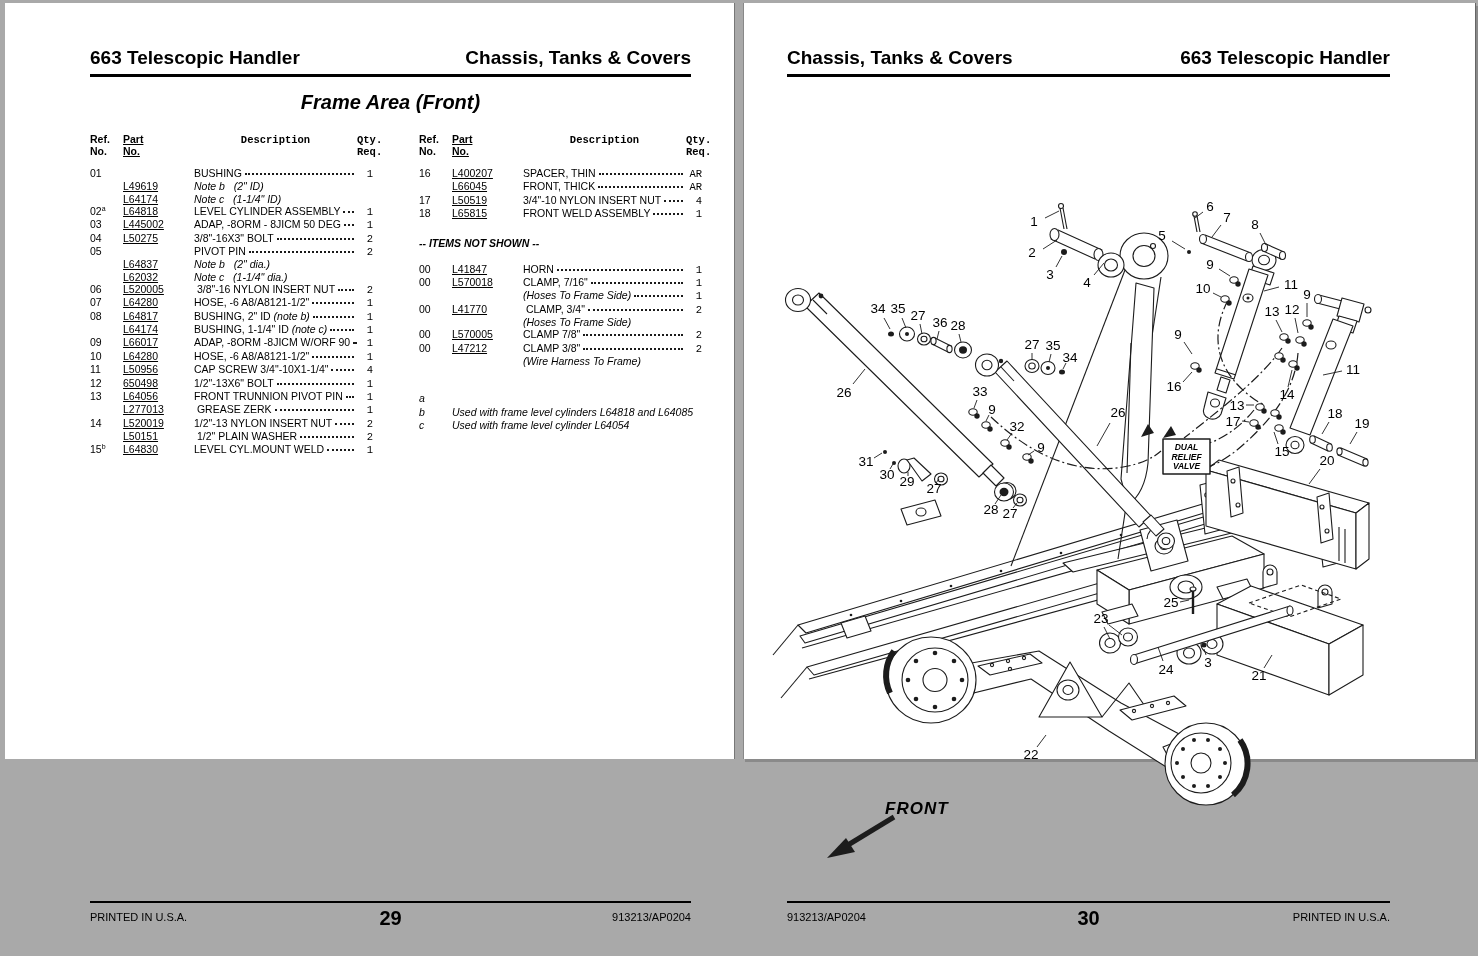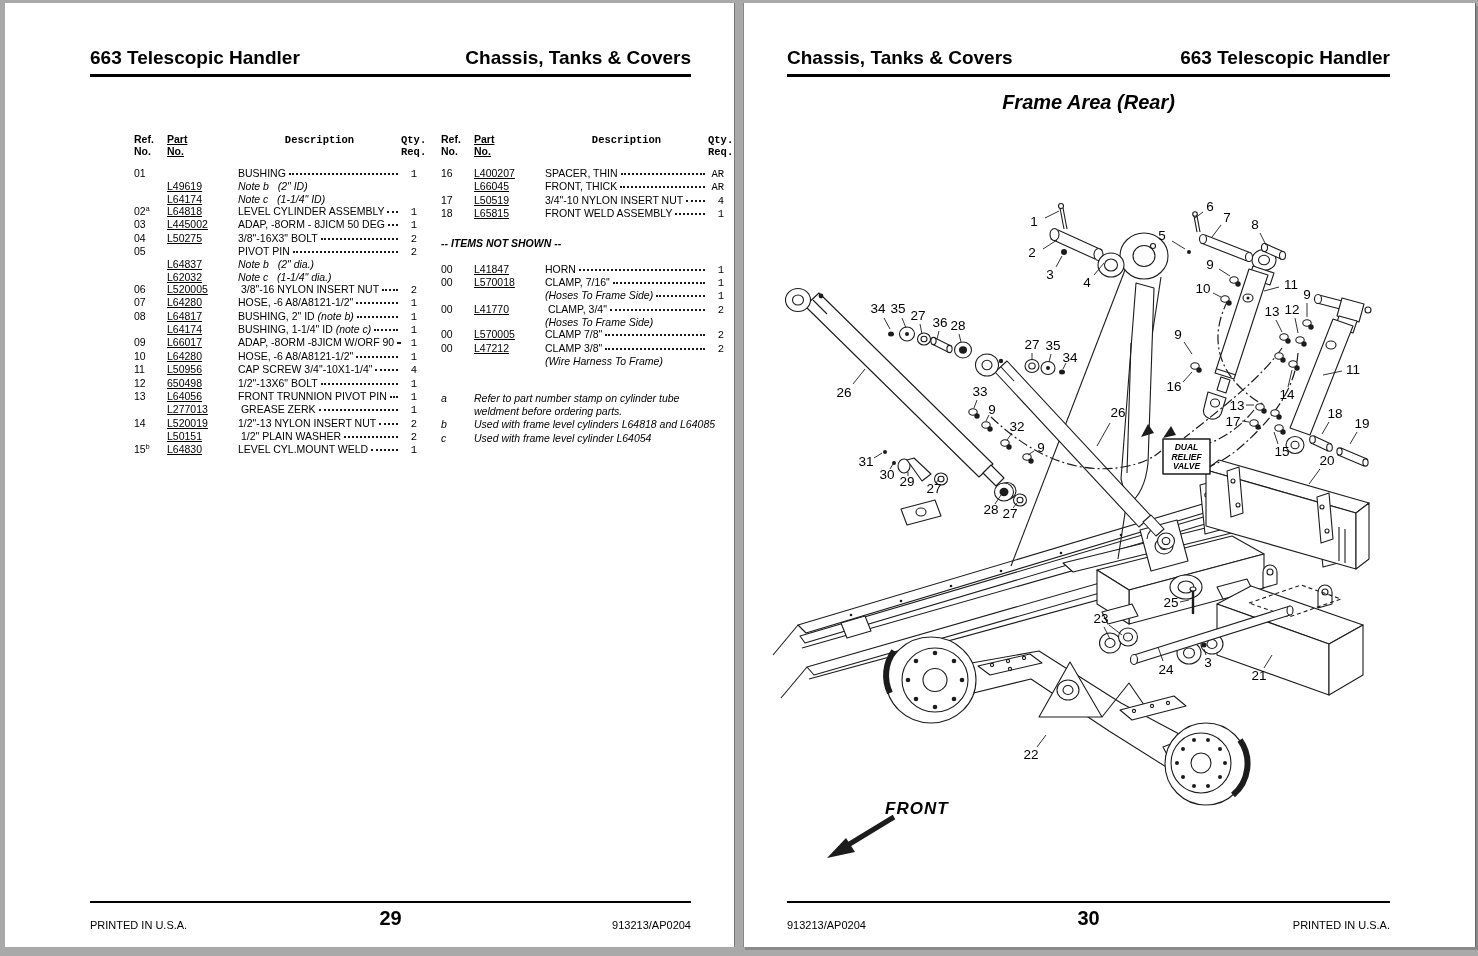--- a/index.html
+++ b/index.html
@@ -2,52 +2,52 @@
 <html><head>
 <meta charset="utf-8">
 <style>
   html,body{margin:0;padding:0;}
   body{
     width:1478px;height:956px;position:relative;overflow:hidden;
     background:#a9a9a9;
     font-family:"Liberation Sans", sans-serif;
     color:#000;
   }
-  .page{position:absolute;top:3px;height:944px;background:#fff;}
+  .page{position:absolute;top:3px;height:756px;background:#fff;}
   #left-page{left:5px;width:729px;border-right:1px solid #777;}
   #right-page{left:743px;width:731px;border-left:1px solid #888;border-right:1px solid #666;box-shadow:2px 3px 0 #8a8a8a;}
   
   .hdr{position:absolute;top:44px;display:flex;justify-content:space-between;align-items:flex-end;
        border-bottom:3px solid #000;padding-bottom:5px;font-size:19px;font-weight:bold;}
   #left-page .hdr{left:85px;right:43px;}
   #right-page .hdr{left:43px;right:85px;}
   .ptitle{position:absolute;top:88px;text-align:center;font-size:20px;font-weight:bold;font-style:italic;}
   #left-page .ptitle{left:85px;right:43px;}
   #right-page .ptitle{left:43px;right:85px;}
   
-  .tables{position:absolute;top:131px;left:85px;right:43px;display:flex;gap:24px;margin-left:44px;}
+  .tables{position:absolute;top:131px;left:85px;right:43px;display:flex;gap:46px;}
   .half{width:283px;flex:0 0 283px;font-size:10.5px;line-height:12.35px;}
   .trow{display:flex;align-items:baseline;}
   .thead{font-weight:bold;margin-bottom:9px;line-height:11.5px;}
   .c-ref{width:33px;flex:0 0 33px;}
   .c-part{width:71px;flex:0 0 71px;text-decoration:underline;}
   .c-desc{flex:1 1 auto;display:flex;align-items:baseline;white-space:pre;min-width:0;overflow:hidden;}
   .c-qty{width:16px;flex:0 0 16px;text-align:right;font-family:Liberation Mono, monospace;}
   .thead .c-desc{justify-content:center;font-family:Liberation Mono, monospace;}
   .thead .c-qty{text-align:right;}
   .dit{font-style:italic;}
   .leader{flex:1 1 auto;border-bottom:2px dotted #1a1a1a;margin:0 3px;transform:translateY(-2px);min-width:4px;}
   sup{font-size:7px;line-height:0;vertical-align:super;}
   .notshown{text-align:left;font-weight:bold;font-style:italic;margin:17px 0 13px 0;}
   .footnotes{margin-top:25px;font-style:italic;}
   .fnrow{display:flex;margin-bottom:1px;}
   .fn-letter{width:33px;flex:0 0 33px;}
   .fn-text{flex:1;line-height:12.5px;}
   
-  .ftr{position:absolute;top:898px;border-top:2px solid #000;padding-top:16px;
+  .ftr{position:absolute;top:898px;border-top:2px solid #000;padding-top:8px;
        display:flex;justify-content:space-between;font-size:11px;}
   #left-page .ftr{left:85px;right:43px;}
   #right-page .ftr{left:43px;right:85px;}
   .pgnum{position:absolute;left:0;right:0;top:4px;text-align:center;font-size:20px;font-weight:bold;}
   
   #diagram{position:absolute;left:0;top:130px;}
   #diagram path,#diagram polygon,#diagram rect,#diagram ellipse,#diagram circle,#diagram line,#diagram polyline{
     stroke:#1c1c1c;stroke-width:1.1;fill:none;stroke-linejoin:round;}
   #diagram .f{fill:#ffffff;}
   #diagram .dk{fill:#1c1c1c;stroke:none;}
@@ -61,20 +61,21 @@
   #diagram text.front{font:bold italic 17px "Liberation Sans", sans-serif;letter-spacing:1px;}
 </style>
 </head>
 <body>
 
 <div class="page" id="left-page">
   <div class="hdr">
     <span>663 Telescopic Handler</span>
     <span>Chassis, Tanks &amp; Covers</span>
   </div>
+  <div class="ptitle">Frame Area (Front)</div>
 
   <div class="tables">
     <div class="half" id="half-left">
         <div class="trow thead">
           <div class="c-ref">Ref.<br>No.</div>
           <div class="c-part">Part<br>No.</div>
           <div class="c-desc">Description<br></div>
           <div class="c-qty">Qty.<br>Req.</div>
         </div>
         <div class="trow">
@@ -290,21 +291,20 @@
           <div class="trow">
             <span class="c-ref"></span>
             <span class="c-part"></span>
             <div class="c-desc"><span class="dit">(Wire Harness To Frame)</span></div>
             <span class="c-qty"></span>
           </div>
         </div>
       <div class="footnotes" id="footnotes">
           <div class="fnrow">
             <span class="fn-letter">a</span>
-            <span class="fn-text">Refer to part number stamp on cylinder tube weldment before ordering parts.</span>
           </div>
           <div class="fnrow">
             <span class="fn-letter">b</span>
             <span class="fn-text">Used with frame level cylinders L64818 and L64085</span>
           </div>
           <div class="fnrow">
             <span class="fn-letter">c</span>
             <span class="fn-text">Used with frame level cylinder L64054</span>
           </div>
         </div>
@@ -316,21 +316,20 @@
     <span class="pgnum">29</span>
     <span>913213/AP0204</span>
   </div>
 </div>
 
 <div class="page" id="right-page">
   <div class="hdr">
     <span>Chassis, Tanks &amp; Covers</span>
     <span>663 Telescopic Handler</span>
   </div>
-  <div class="ptitle">Frame Area (Rear)</div>
 
   <svg id="diagram" width="731" height="770" viewBox="743 130 731 770">
 
     <g>
       <polygon class="f" points="797,622 1205,500 1213,507 805,630"></polygon>
       <polygon class="f" points="799,633 1216,510 1221,516 804,640"></polygon>
       <line x1="801" y1="645" x2="1228" y2="523"></line>
       <line x1="797" y1="622" x2="772" y2="652"></line>
       <polygon class="f" points="806,664 1238,540 1245,548 813,672"></polygon>
       <line x1="808" y1="676" x2="1247" y2="556"></line>

